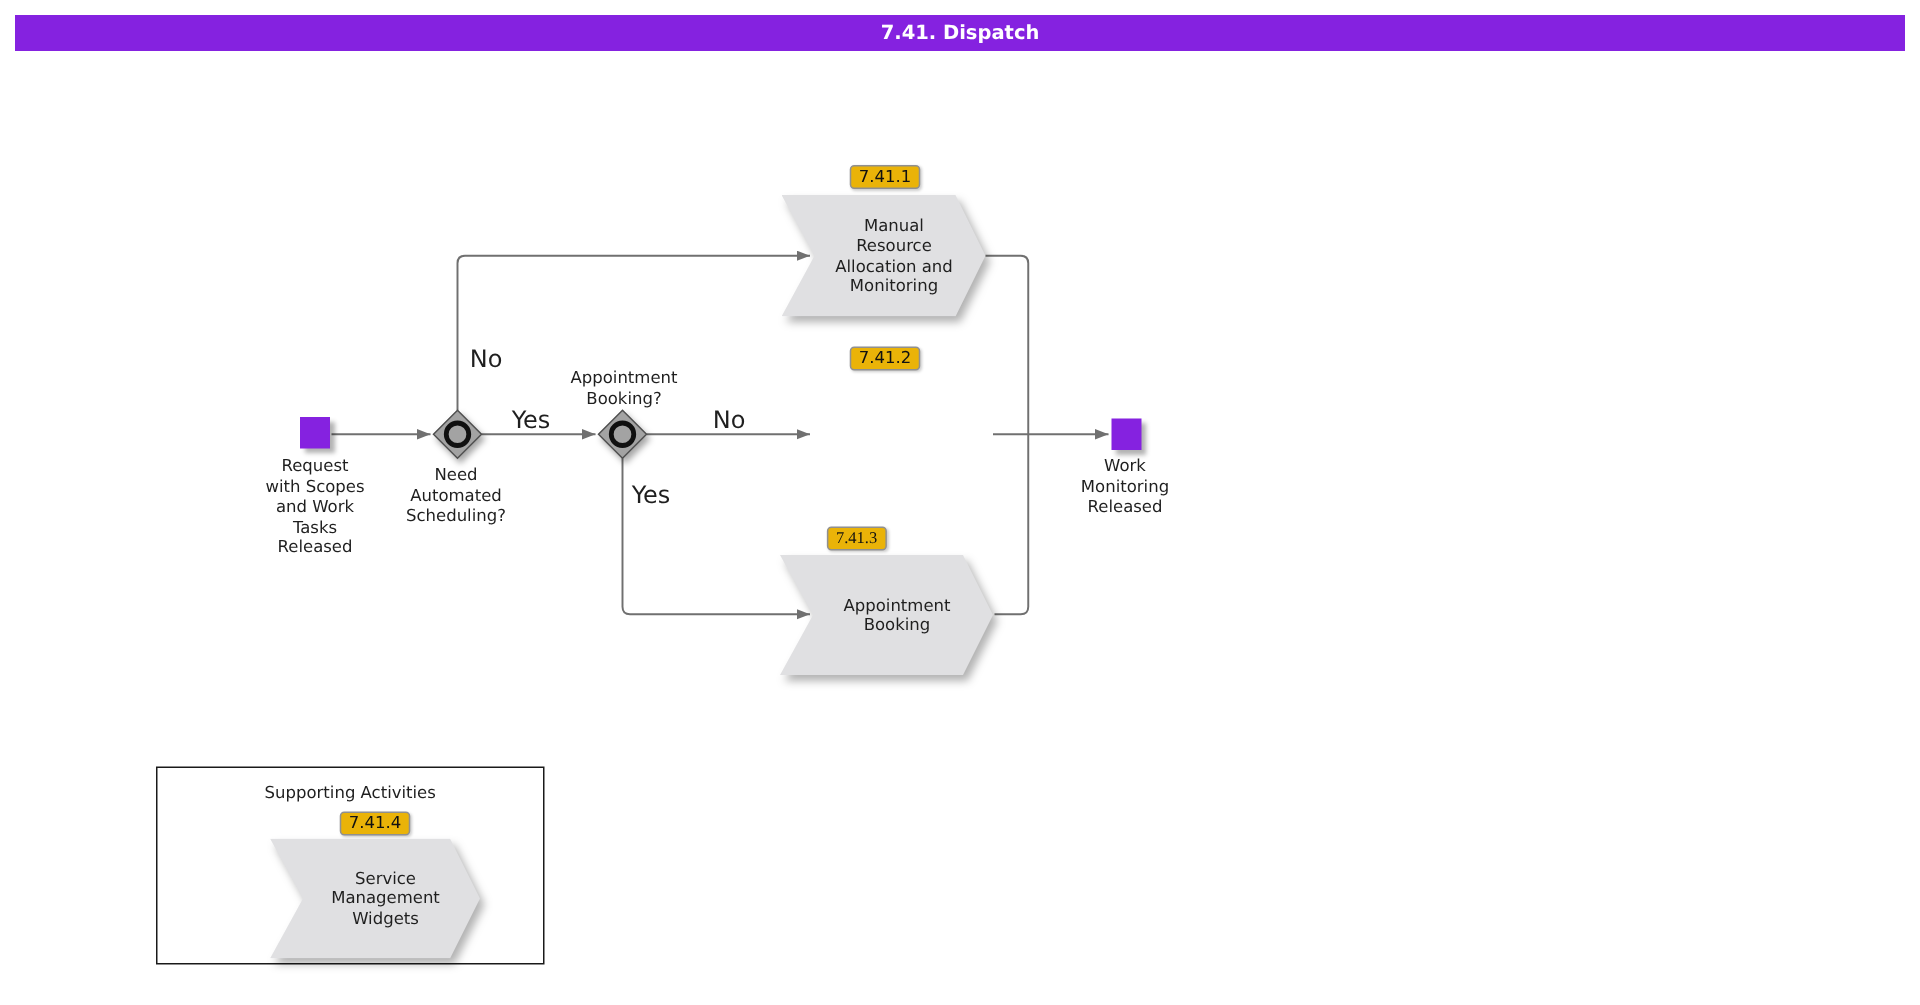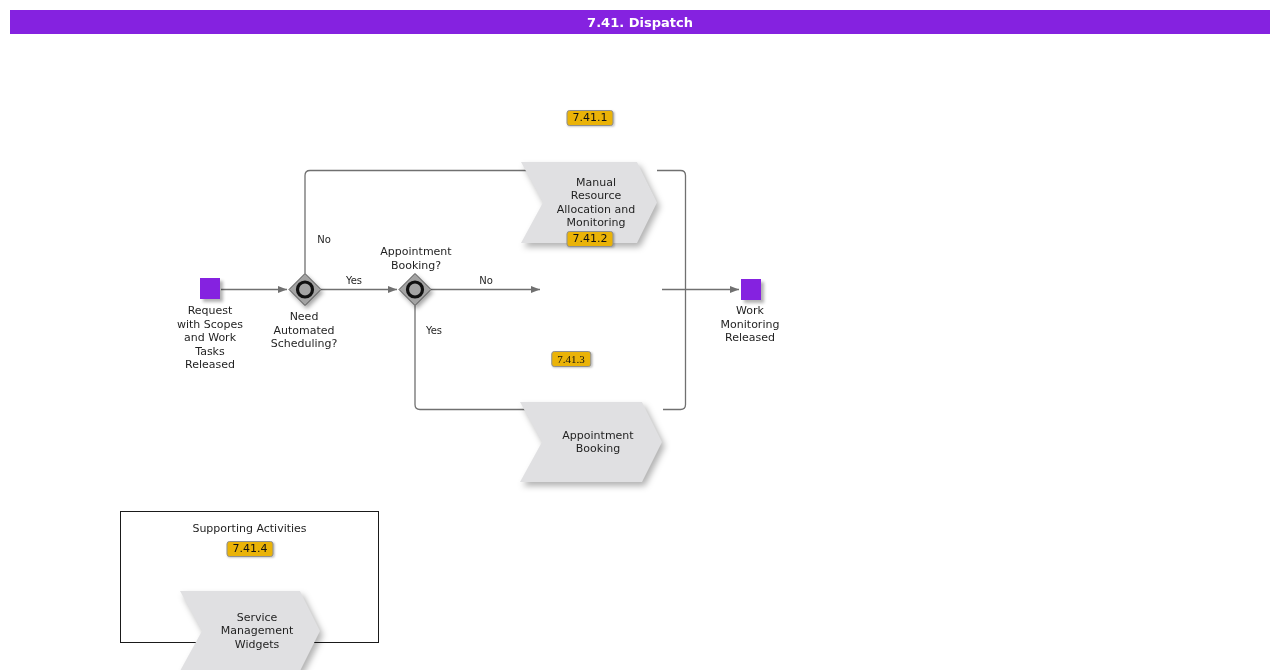--- a/index.html
+++ b/index.html
@@ -14,28 +14,28 @@
   .gw polygon{fill:var(--diamond);stroke:#4f4f4f;stroke-width:1;}
   .gw circle{fill:none;stroke:#101010;stroke-width:3.2;}
   .gw{filter:drop-shadow(2px 3px 2px rgba(0,0,0,0.35));}
   .term{position:absolute;width:20px;height:21px;background:var(--accent);
         box-shadow:3px 3px 3px rgba(0,0,0,0.3);}
   .chev-wrap{position:absolute;filter:drop-shadow(3px 4px 3px rgba(0,0,0,0.3));}
   .chev{width:100%;height:100%;background:var(--shape);
         clip-path:polygon(0 0, calc(100% - 20px) 0, 100% 50%, calc(100% - 20px) 100%, 0 100%, 22px 50%);
         display:flex;align-items:center;justify-content:center;text-align:center;
         font-size:11px;line-height:13.5px;white-space:pre-line;color:var(--text);
-        padding-left:16px;padding-right:2px;box-sizing:border-box;margin-top:32px;}
+        padding-left:16px;padding-right:2px;box-sizing:border-box;}
   .badge{position:absolute;transform:translateX(-50%);background:#eab308;border:1px solid var(--border);
          border-radius:3px;font-size:11px;line-height:14px;padding:0 5px;color:#111;
          box-shadow:1px 1px 2px rgba(0,0,0,0.2);}
   .node-label{position:absolute;transform:translateX(-50%);text-align:center;font-size:11px;
               line-height:13.5px;white-space:pre-line;color:var(--text);}
-  .edge-label{position:absolute;transform:translate(-50%,-50%);font-size:10px;color:var(--text);}
-  .support-box{position:absolute;left:120px;top:511px;width:259px;height:132px;
+  .edge-label{position:absolute;transform:translate(-50%,-50%);font-size:16px;color:var(--text);}
+  .support-box{position:absolute;left:104px;top:511px;width:259px;height:132px;
                border:1px solid #1a1a1a;box-sizing:border-box;}
   .support-title{margin-top:10px;text-align:center;font-size:11px;color:var(--text);}
 </style>
 </head>
 <body>
 
 <div id="canvas">
 
   <header class="titlebar">
     <span>7.41. Dispatch</span>

